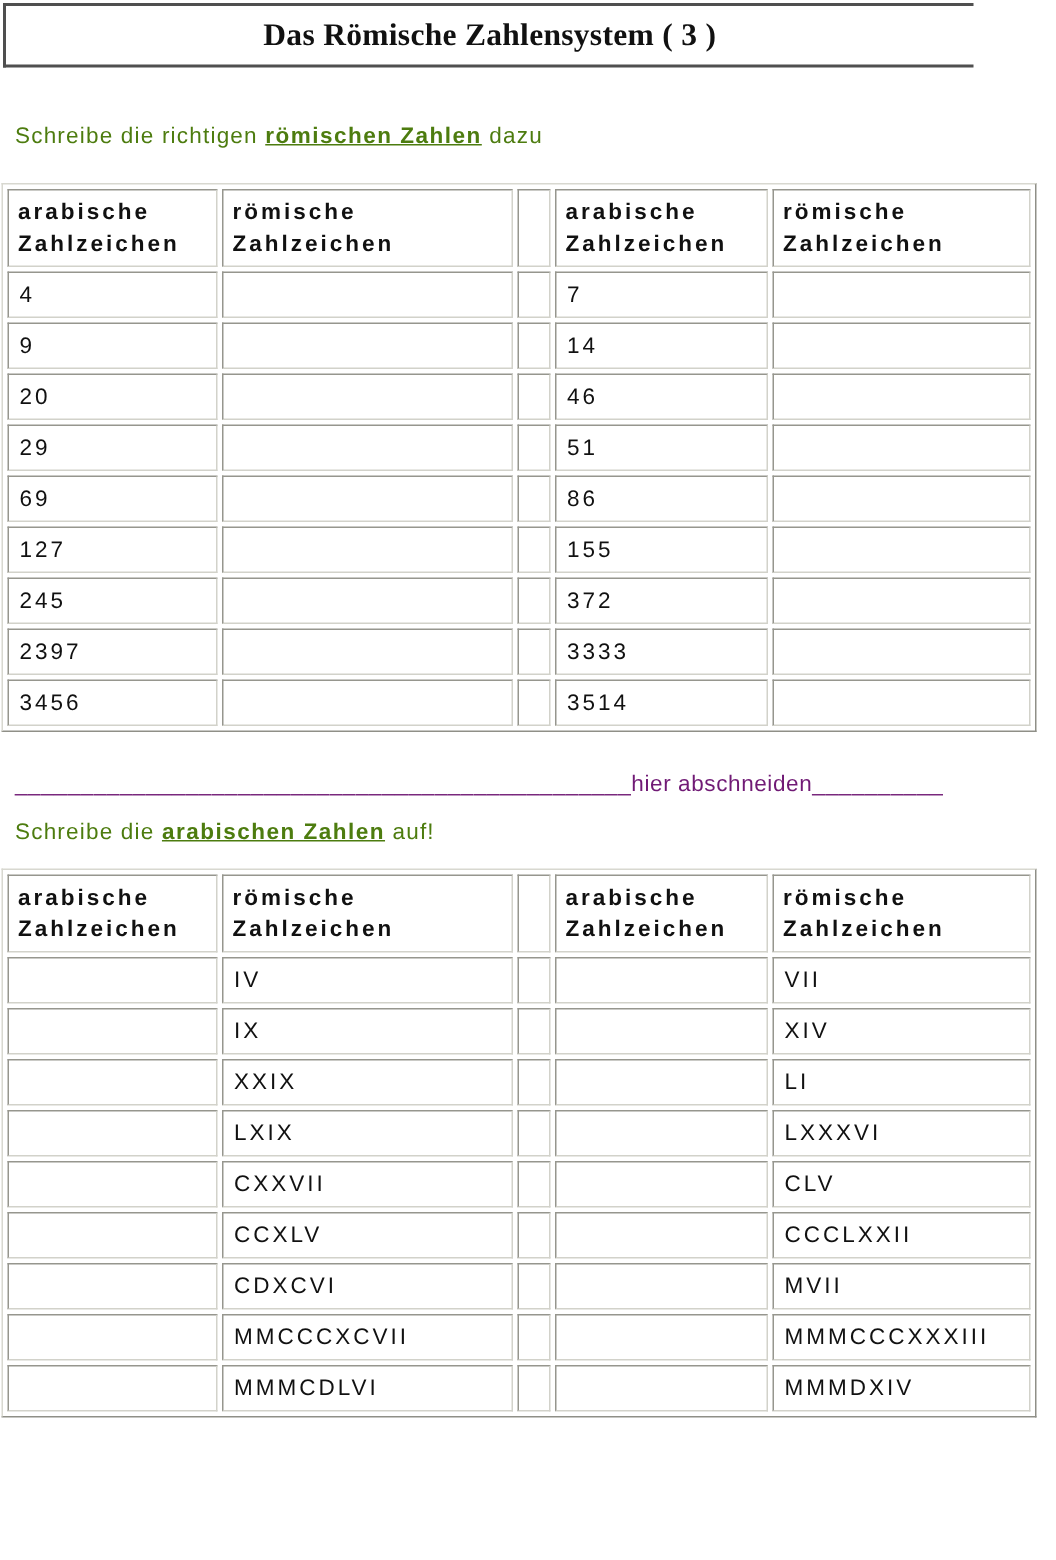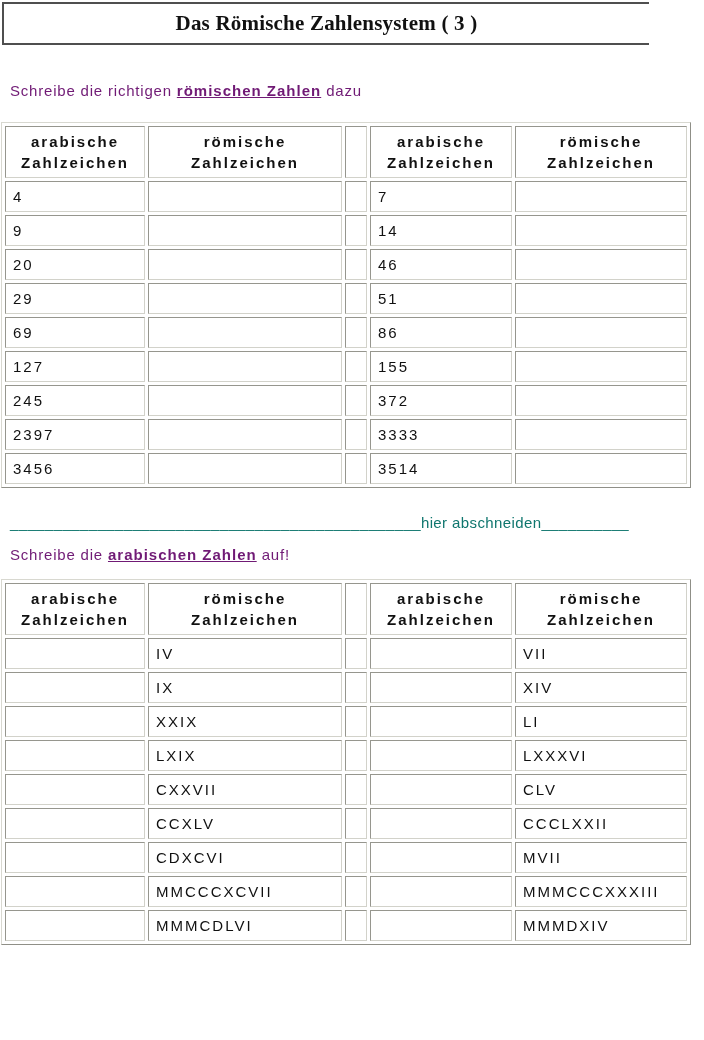--- a/index.html
+++ b/index.html
@@ -34,34 +34,34 @@
     font-family: "Liberation Serif", serif;
     font-weight: bold;
     font-size: 21px;
     line-height: 39px;
     letter-spacing: 0.2px;
   }
   .instruction {
     margin: 0 0 0 10px;
     font-size: 15px;
     letter-spacing: 0.8px;
-    color: #701a75;
+    color: #4d7c0f;
   }
   .instruction .em {
     font-weight: bold;
     text-decoration: underline;
     letter-spacing: 1px;
   }
   .instr-1 { margin-top: 37px; margin-bottom: 23px; }
   .instr-2 { margin-top: 15px; margin-bottom: 16px; }
   .cut-line {
     margin: 26px 0 0 10px;
     font-size: 15px;
     letter-spacing: 0.4px;
-    color: #0f766e;
+    color: #701a75;
     white-space: nowrap;
   }
   table.ws {
     table-layout: fixed;
     width: 690px;
     margin-left: 1px;
     border-collapse: separate;
     border-spacing: 3px;
     border: 1px solid;
     border-color: #d8d8d0 #8f8f87 #8f8f87 #d8d8d0;
@@ -75,21 +75,20 @@
     vertical-align: middle;
     overflow: hidden;
   }
   table.ws th {
     padding: 4px 6px;
     font-weight: bold;
     letter-spacing: 2px;
     line-height: 21px;
     white-space: pre-line;
     vertical-align: top;
-    text-align: center;
   }
   table.ws td {
     height: 25px;
     padding: 2px 7px;
     letter-spacing: 2px;
   }
   td.spacer { padding: 0; }
   .c-arab  { width: 140px; }
   .c-roman { width: 194px; }
   .c-sp    { width: 22px; }

